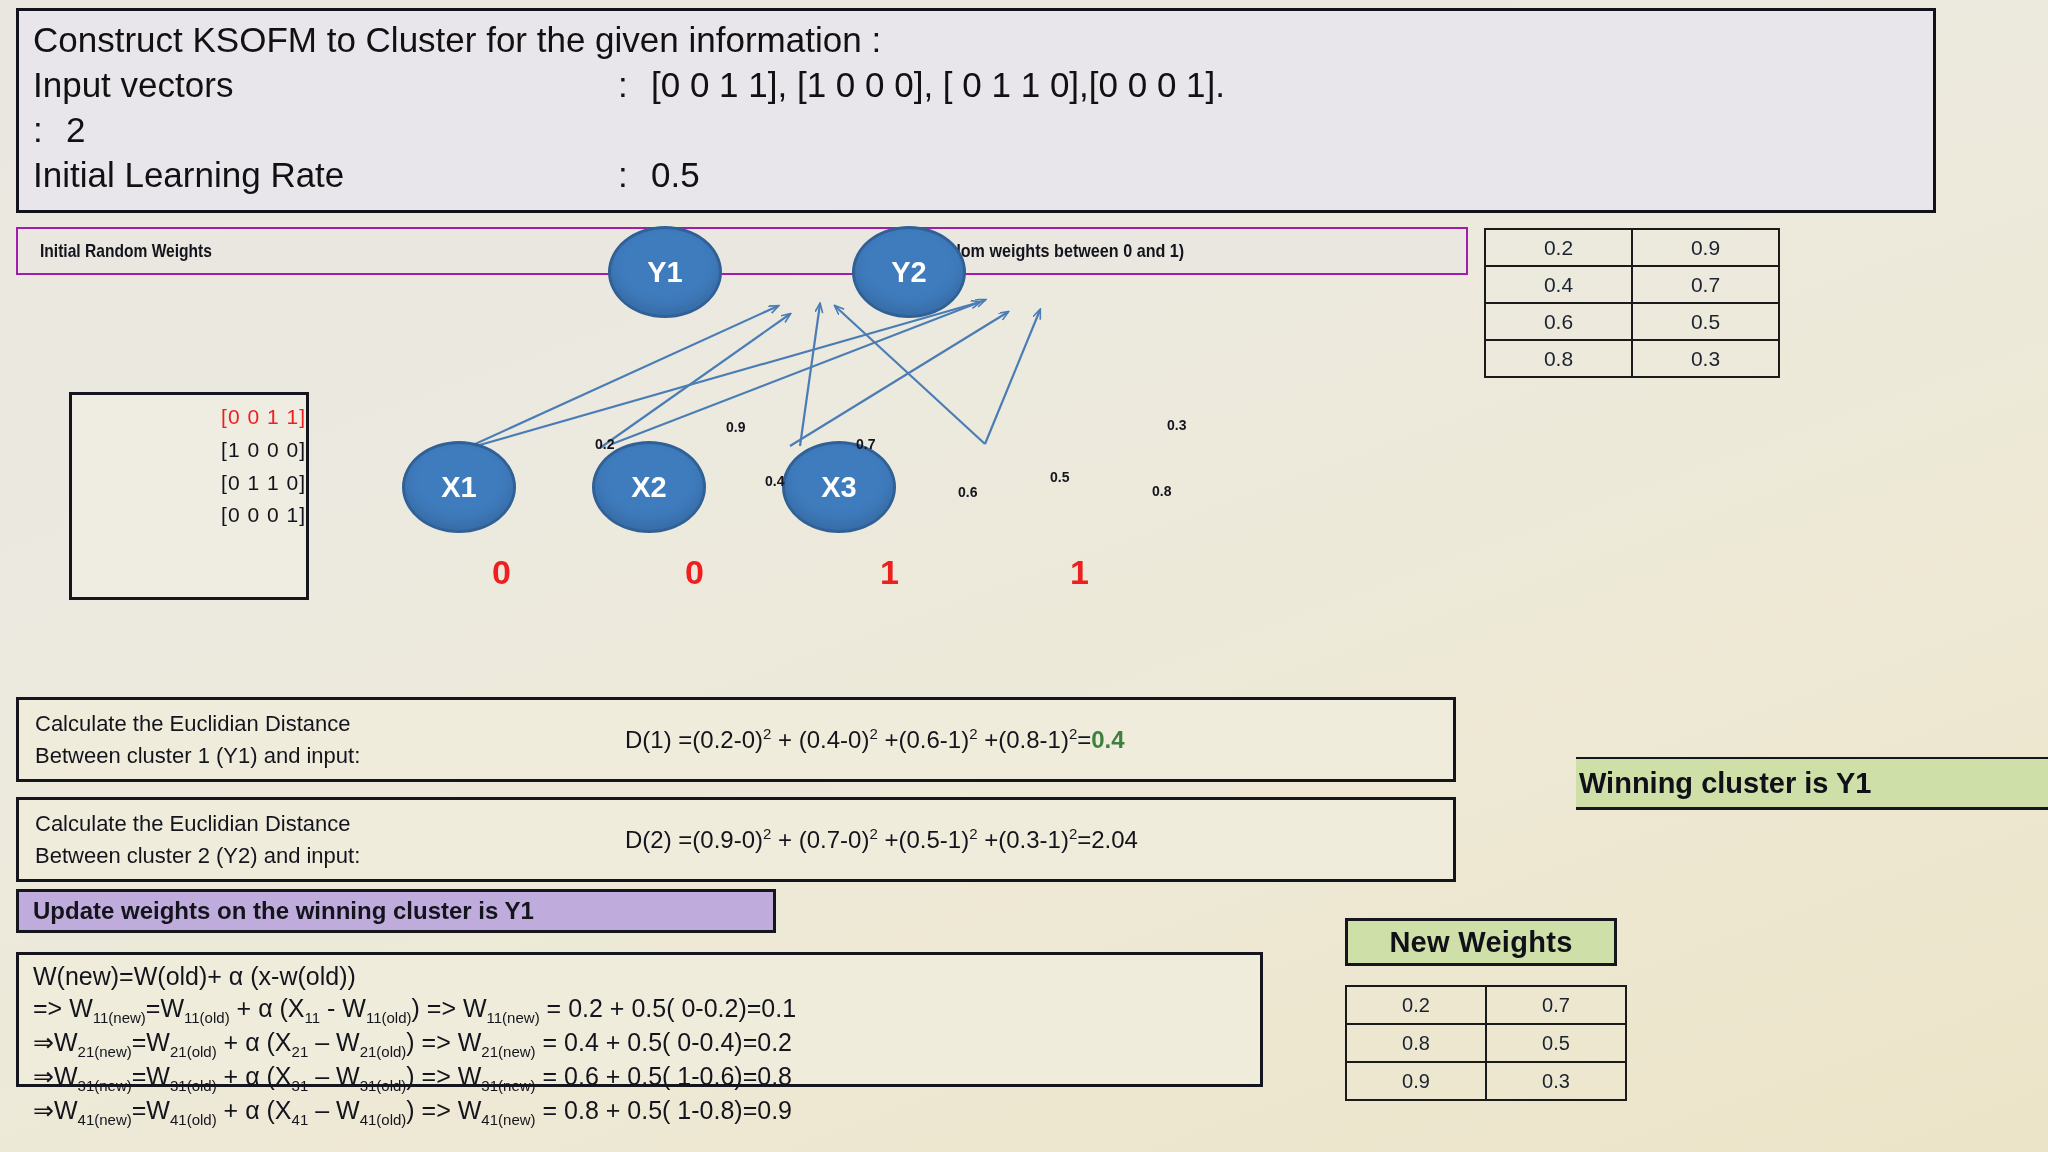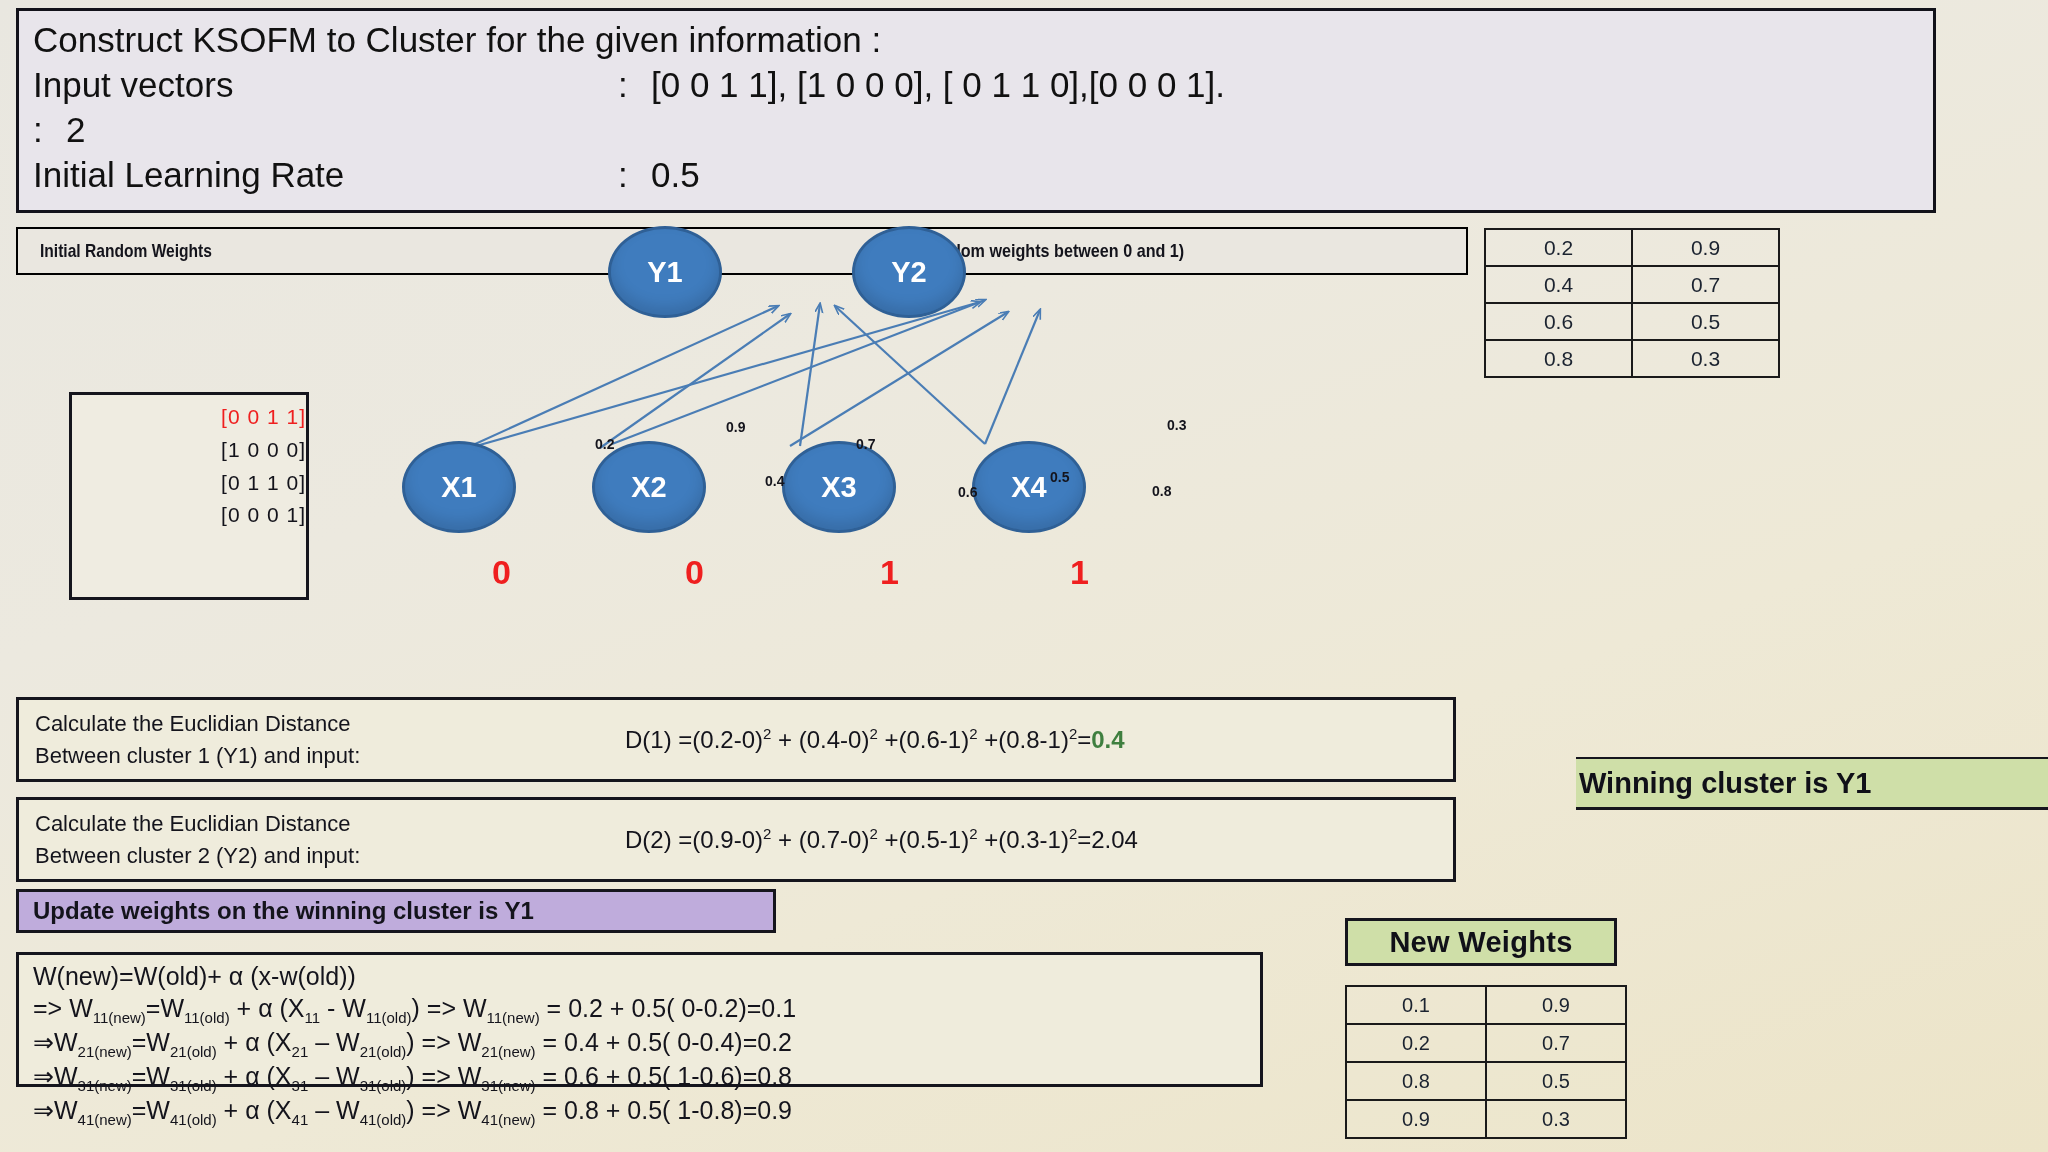--- a/index.html
+++ b/index.html
@@ -19,21 +19,21 @@
   }
   .hdr-row{display:flex;align-items:baseline;font-size:35px;color:#111;line-height:1.29;}
   .hdr-label{width:585px;white-space:nowrap;}
   .hdr-colon{width:33px;}
   .hdr-val{white-space:nowrap;}
   #hdr-title{font-size:35px;color:#111;line-height:1.29;white-space:nowrap;}
 
   
   #irw-box{
     left:16px;top:227px;width:1452px;height:48px;
-    background:#eae7e0;border:2px solid #000000;
+    background:#eae7e0;border:2px solid #a21caf;
     display:flex;align-items:center;
   }
   #irw-label{margin-left:22px;font-size:19px;font-weight:bold;color:#14141c;
              transform:scaleX(.82);transform-origin:left center;white-space:nowrap;}
   #irw-colon{position:absolute;left:880px;font-size:19px;font-weight:bold;color:#14141c;}
   #irw-value{position:absolute;left:897px;font-size:19px;font-weight:bold;color:#14141c;
              transform:scaleX(.85);transform-origin:left center;white-space:nowrap;}
 
   
   .wtable{border-collapse:collapse;}
@@ -197,23 +197,20 @@
 
   <div class="node" style="left:402px;top:165px;">
     <span>X1</span>
   </div>
   <div class="node" style="left:592px;top:165px;">
     <span>X2</span>
   </div>
   <div class="node" style="left:782px;top:165px;">
     <span>X3</span>
   </div>
-  <div class="node" style="left:972px;top:165px;">
-    <span>X4</span>
-  </div>
 
   <span class="elabel" style="left:595px;top:160px;">0.2</span>
   <span class="elabel" style="left:726px;top:143px;">0.9</span>
   <span class="elabel" style="left:856px;top:160px;">0.7</span>
   <span class="elabel" style="left:765px;top:197px;">0.4</span>
   <span class="elabel" style="left:958px;top:208px;">0.6</span>
   <span class="elabel" style="left:1050px;top:193px;">0.5</span>
   <span class="elabel" style="left:1167px;top:141px;">0.3</span>
   <span class="elabel" style="left:1152px;top:207px;">0.8</span>
 
@@ -269,24 +266,20 @@
   <div class="frow">
     <span>⇒W</span><sub>41(new)</sub><span>=W</span><sub>41(old)</sub><span> + α (X</span><sub>41</sub><span> – W</span><sub>41(old)</sub><span>) =&gt; W</span><sub>41(new)</sub><span> = 0.8 + 0.5( 1-0.8)=0.9</span>
   </div>
 </div>
 
 <div class="abs" id="new-weights-title">
   <span>New Weights</span>
 </div>
 <table class="abs wtable" id="new-weights-table">
   <tbody>
-      <tr>
-    <td>0.1</td>
-    <td>0.9</td>
-  </tr>
   <tr>
     <td>0.2</td>
     <td>0.7</td>
   </tr>
   <tr>
     <td>0.8</td>
     <td>0.5</td>
   </tr>
   <tr>
     <td>0.9</td>

